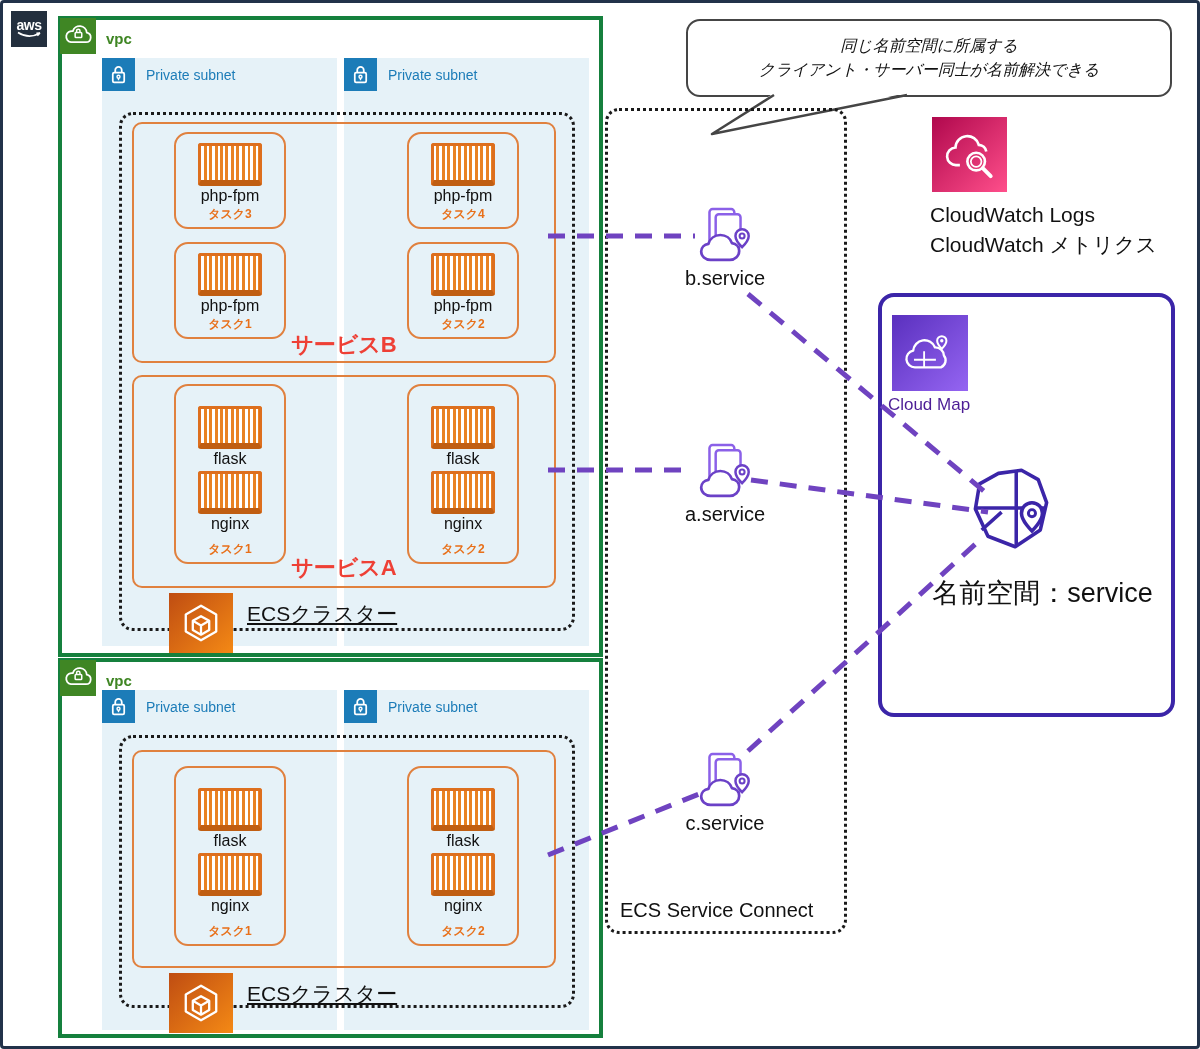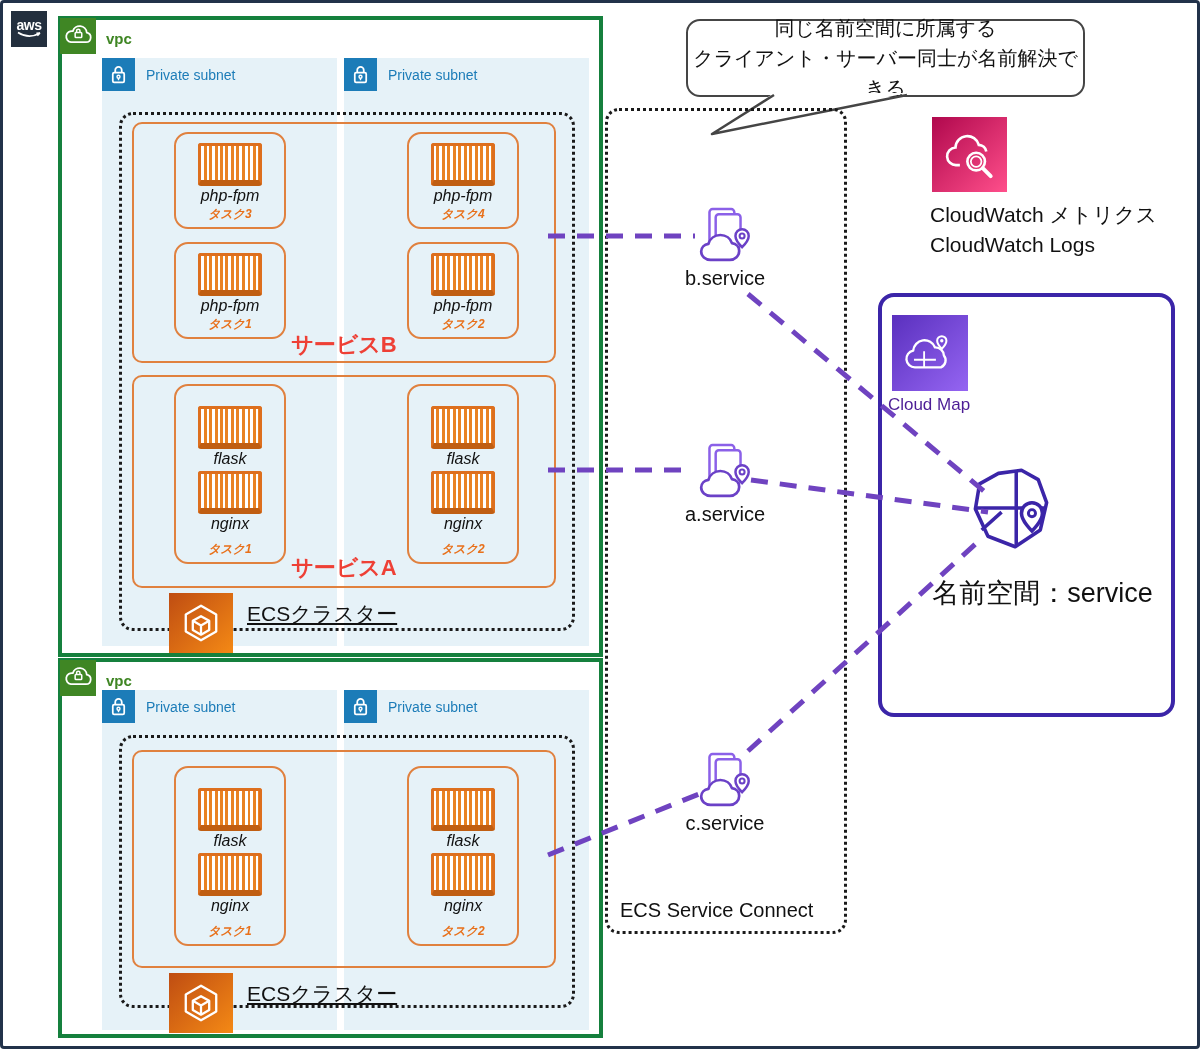--- a/index.html
+++ b/index.html
@@ -28,43 +28,43 @@
   .cluster{position:absolute;border:3px dotted #1a1a1a;border-radius:14px;}
   .cluster-label{position:absolute;font-size:21px;color:#111;z-index:7;text-decoration:underline;}
   .ecs-icon{position:absolute;width:64px;height:60px;background:linear-gradient(135deg,#BF4D12,#F48915);
             display:flex;align-items:center;justify-content:center;z-index:7;}
 
   
   .service{position:absolute;border:2px solid #E0813F;border-radius:10px;}
   .service-label{position:absolute;left:0;right:0;bottom:1px;text-align:center;
                  color:#EE4036;font-weight:bold;font-size:22px;}
   .task{position:absolute;border:2px solid #E0813F;border-radius:14px;box-sizing:border-box;
-        display:flex;flex-direction:column;align-items:center;font-style:italic;}
+        display:flex;flex-direction:column;align-items:center;}
   .task.one{padding-top:9px;}
   .task.two{padding-top:20px;}
   .container-icon{width:58px;height:34px;border:3px solid #DD6F1E;border-bottom:6px solid #C05E12;
                   border-radius:3px;box-sizing:content-box;
                   background:repeating-linear-gradient(90deg,#fff 0 2.5px,#E98222 2.5px 5.5px);}
   .container-name{font-size:16px;color:#111;margin:1px 0 3px;}
   .task-label{position:absolute;left:0;right:0;bottom:4px;text-align:center;
               color:#E8701A;font-weight:bold;font-size:12px;}
 
   
   .sc-box{position:absolute;left:602px;top:105px;width:236px;height:820px;
           border:3px dotted #1a1a1a;border-radius:14px;z-index:6;}
   .sc-label{position:absolute;left:12px;bottom:9px;font-size:20px;color:#111;white-space:nowrap;}
   .node{position:absolute;width:160px;text-align:center;z-index:20;}
   .node svg{display:block;margin:0 auto;}
   .node-label{font-size:20px;color:#111;margin-top:3px;}
 
   
-  .callout{position:absolute;left:683px;top:16px;width:399px;height:78px;background:#fff;
+  .callout{position:absolute;left:683px;top:16px;width:486px;height:78px;background:#fff;
            border:2.5px solid #454545;border-radius:14px;box-sizing:border-box;z-index:4;
            display:flex;flex-direction:column;justify-content:center;text-align:center;
-           font-size:20px;line-height:1.5;color:#111;}
+           font-size:16px;line-height:1.5;color:#111;font-style:italic;}
 
   
   .cw-icon{position:absolute;left:929px;top:114px;width:75px;height:75px;
            background:linear-gradient(135deg,#B0084D,#FF4F8B);display:flex;align-items:center;justify-content:center;}
   .cw-text{position:absolute;left:927px;top:197px;font-size:21px;line-height:1.45;color:#111;}
 
   
   .ns-box{position:absolute;left:875px;top:290px;width:297px;height:424px;
           border:4px solid #3B25A8;border-radius:16px;box-sizing:border-box;z-index:3;}
   .cm-icon{position:absolute;left:10px;top:18px;width:76px;height:76px;
@@ -298,22 +298,22 @@
 
   <div class="cw-icon">
     <svg width="66" height="66" viewBox="0 0 75 75">
       <path d="M26,49 h-4 a10,10 0 0 1 -1,-20 a13.5,13.5 0 0 1 26.5,-3 a9,9 0 0 1 8.5,7.5" fill="none" stroke="#fff" stroke-width="3"></path>
       <circle cx="44.5" cy="45" r="10" fill="none" stroke="#fff" stroke-width="3"></circle>
       <circle cx="44.5" cy="45" r="6" fill="none" stroke="#fff" stroke-width="2"></circle>
       <path d="M52,52.5 L61,61.5" stroke="#fff" stroke-width="4.5" stroke-linecap="round"></path>
     </svg>
   </div>
   <div class="cw-text">
+    <div>CloudWatch Logs</div>
     <div>CloudWatch メトリクス</div>
-    <div>CloudWatch Logs</div>
   </div>
 
   <div class="ns-box">
     <div class="cm-icon">
       <svg width="64" height="64" viewBox="0 0 76 76">
         <path d="M20,55 a10,10 0 0 1 -2,-19.8 a13.5,13.5 0 0 1 26,-3.8 a10,10 0 0 1 10.5,9.6 a9,9 0 0 1 -3.5,14 z" fill="none" stroke="#fff" stroke-width="2.8" stroke-linejoin="round"></path>
         <path d="M31,36 v19 M19,46 h26" stroke="#fff" stroke-width="2.2" fill="none"></path>
         <path d="M52,18 a5.5,5.5 0 0 1 5.5,5.5 c0,4 -5.5,9.5 -5.5,9.5 c0,0 -5.5,-5.5 -5.5,-9.5 a5.5,5.5 0 0 1 5.5,-5.5 z" fill="none" stroke="#fff" stroke-width="2.4"></path>
         <circle cx="52" cy="23.5" r="2" fill="#fff"></circle>
       </svg>

